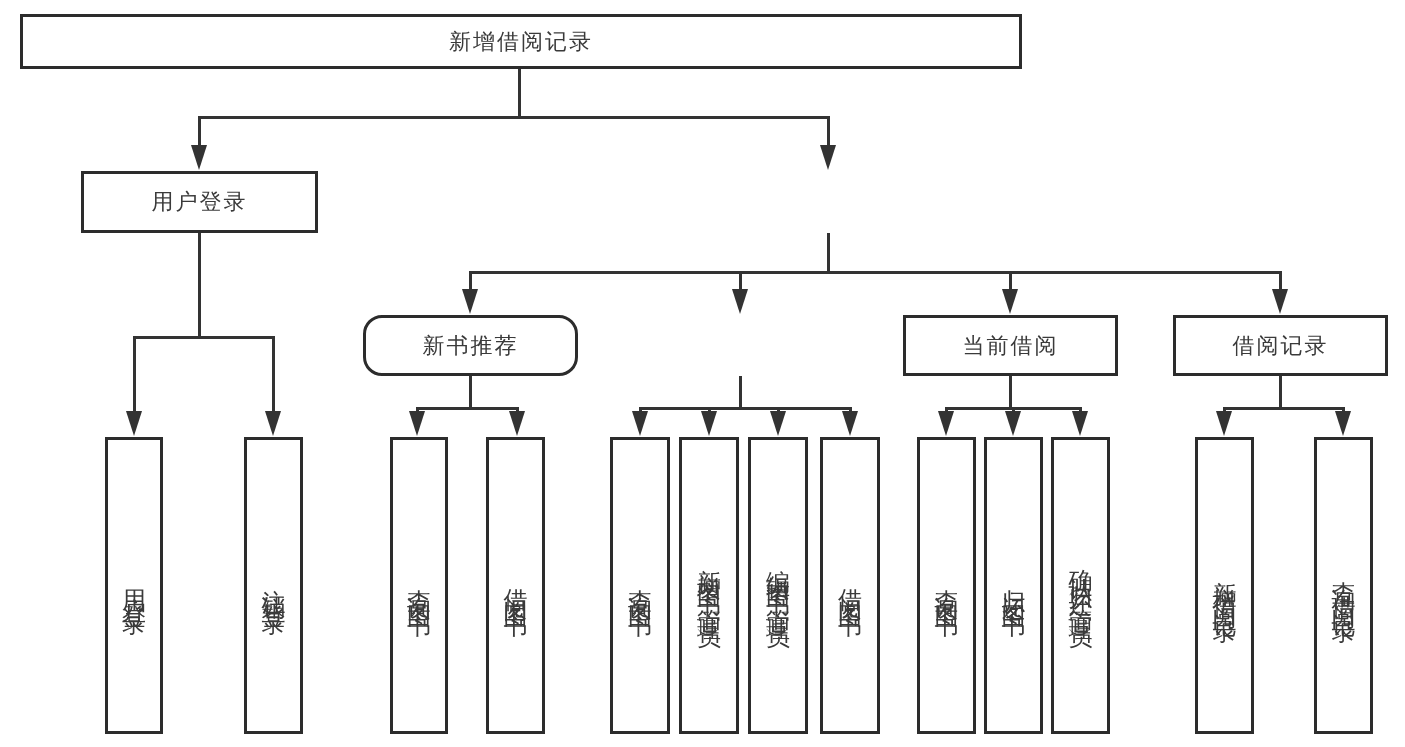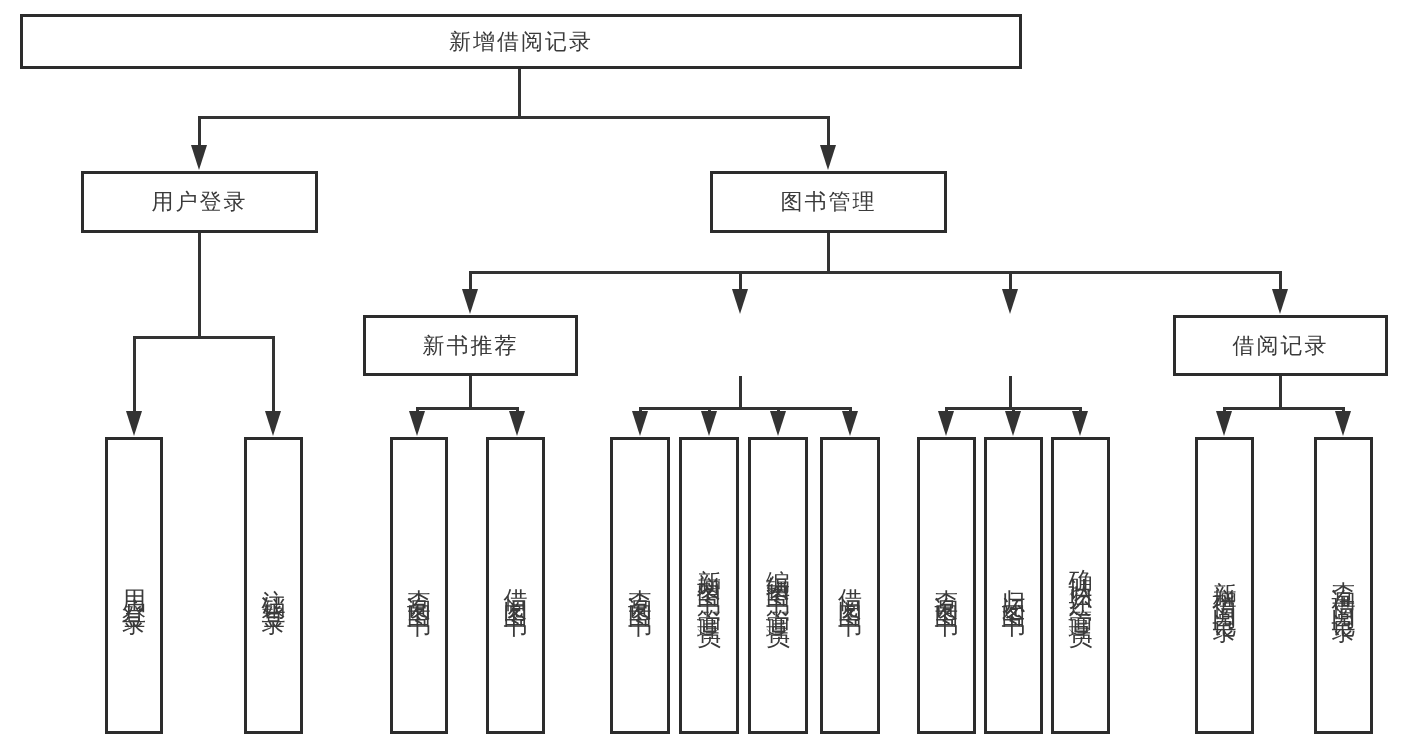--- a/index.html
+++ b/index.html
@@ -103,25 +103,25 @@
       <div class="line" style="left: 1341.5px; top: 408px; width: 3px; height: 5px;"></div>
       <div class="arrow" style="left: 1335px; top: 411px;"></div>
     </div>
   <div id="nodes">
       <div class="node h" style="left: 20px; top: 14px; width: 1002px; height: 55px;">
         <span class="label">新增借阅记录</span>
       </div>
       <div class="node h" style="left: 81px; top: 171px; width: 237px; height: 62px;">
         <span class="label">用户登录</span>
       </div>
-      <div class="node h" style="left: 710px; top: 171px; width: 237px; height: 62px;">
-        <span class="label">图书管理</span>
+      <div class="node h" style="left: 363px; top: 315px; width: 215px; height: 61px; border-radius: 19px;">
+        <span class="label">新书推荐</span>
       </div>
-      <div class="node h" style="left: 363px; top: 315px; width: 215px; height: 61px;">
-        <span class="label">新书推荐</span>
+      <div class="node h" style="left: 903px; top: 315px; width: 215px; height: 61px;">
+        <span class="label">当前借阅</span>
       </div>
       <div class="node h" style="left: 1173px; top: 315px; width: 215px; height: 61px;">
         <span class="label">借阅记录</span>
       </div>
       <div class="node v" style="left: 105px; top: 437px; width: 58px; height: 297px;">
         <span class="label">用户登录</span>
       </div>
       <div class="node v" style="left: 244px; top: 437px; width: 59px; height: 297px;">
         <span class="label">注销登录</span>
       </div>

